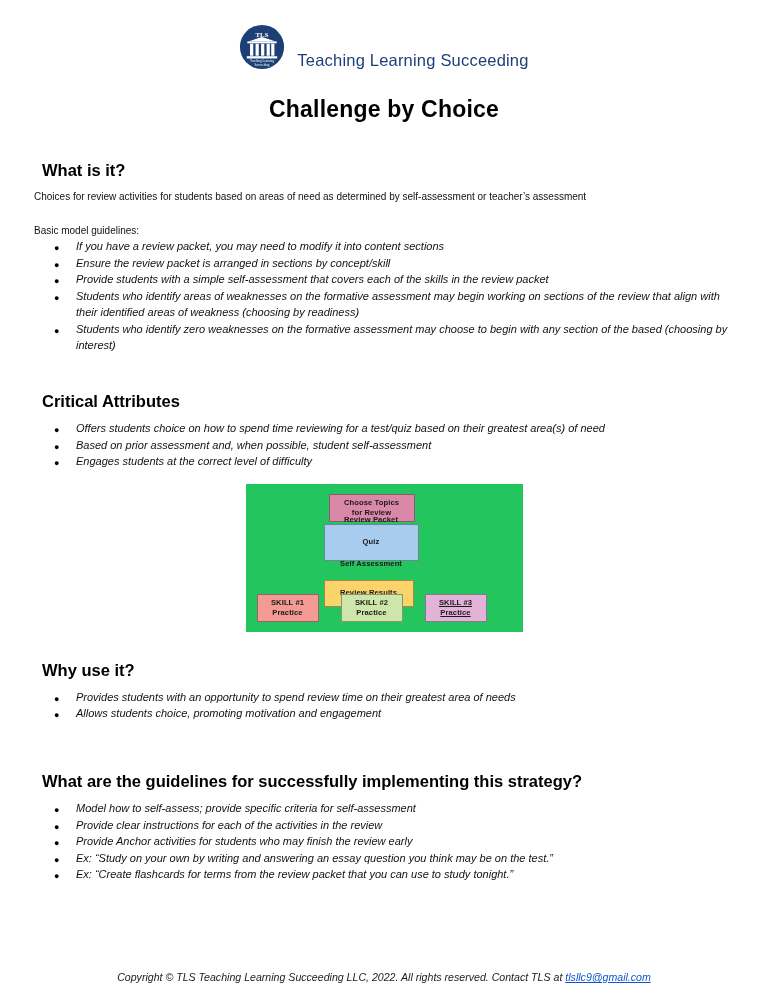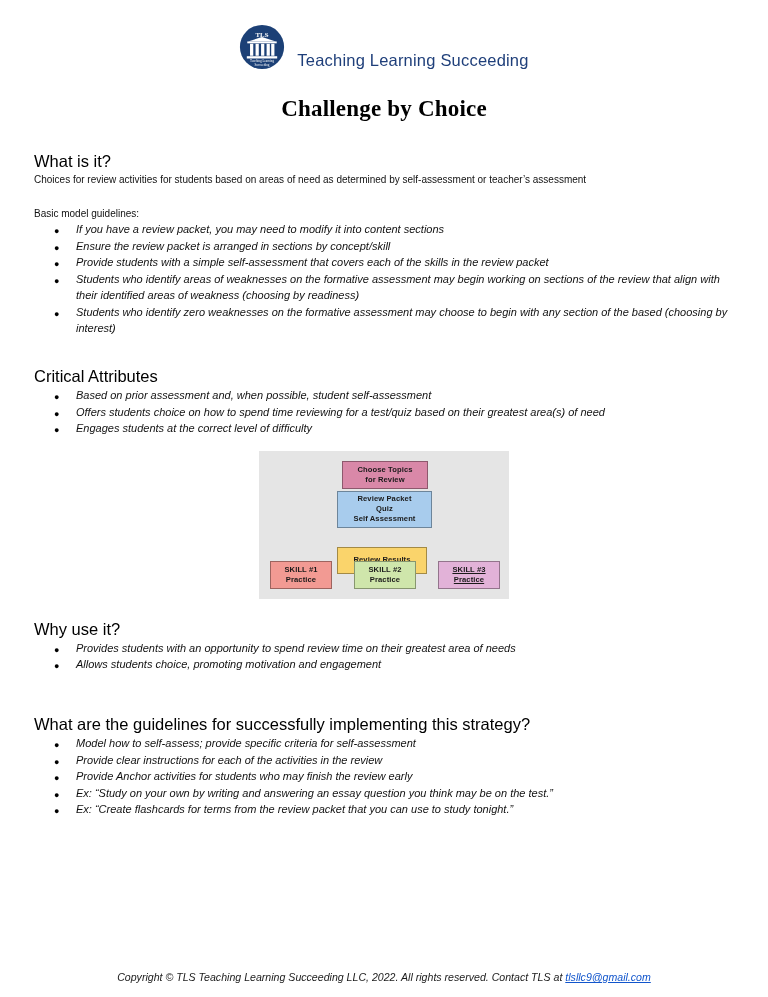--- a/index.html
+++ b/index.html
@@ -44,28 +44,27 @@
     white-space: nowrap;
   }
 
   
   .doc-title {
     text-align: center;
     font-size: 23px;
     font-weight: bold;
     margin: 26px 0 0 0;
     letter-spacing: 0.2px;
-    font-family: Liberation Serif, serif;
   }
 
   
   .section-heading {
     font-size: 16.5px;
-    font-weight: normal;
-    margin: 0;
+    font-weight: bold;
+    margin: 8px;
     padding: 0;
     line-height: 1.35;
   }
   .body-text {
     font-size: 10px;
     line-height: 1.5;
     margin: 0;
     color: #111;
     max-width: 690px;
   }
@@ -97,23 +96,23 @@
   .gap-lg { height: 28px; }
   .gap-xl { height: 40px; }
 
   
   .diagram-wrap {
     display: flex;
     justify-content: center;
     margin-top: 14px;
   }
   .diagram {
-    width: 250px;
+    width: 277px;
     height: 148px;
-    background: #e5e5e5;
+    background: #22c55e;
     position: relative;
     box-sizing: border-box;
   }
   .dbox {
     position: absolute;
     box-sizing: border-box;
     border: 1px solid rgba(0,0,0,0.35);
     font-size: 7.6px;
     font-weight: bold;
     line-height: 1.28;
@@ -127,20 +126,21 @@
   }
   .dbox span { display: block; }
 
   #box-choose-topics {
     left: 83px; top: 10px; width: 86px; height: 28px;
     background: #d988a8;
   }
   #box-review-packet {
     left: 78px; top: 40px; width: 95px; height: 37px;
     background: #a8cced;
+    gap: 12px;
   }
   #box-review-results {
     left: 78px; top: 96px; width: 90px; height: 27px;
     background: #fad46b;
   }
   #box-skill-1 {
     left: 11px; top: 110px; width: 62px; height: 28px;
     background: #f29a93;
   }
   #box-skill-2 {
@@ -210,22 +210,22 @@
     <li>Ensure the review packet is arranged in sections by concept/skill</li>
     <li>Provide students with a simple self-assessment that covers each of the skills in the review packet</li>
     <li>Students who identify areas of weaknesses on the formative assessment may begin working on sections of the review that align with their identified areas of weakness (choosing by readiness)</li>
     <li>Students who identify zero weaknesses on the formative assessment may choose to begin with any section of the based (choosing by interest)</li>
   </ul>
 
   <div class="gap-lg"></div>
 
   <h2 class="section-heading">Critical Attributes</h2>
   <ul class="bullets">
+    <li>Offers students choice on how to spend time reviewing for a test/quiz based on their greatest area(s) of need</li>
     <li>Based on prior assessment and, when possible, student self-assessment</li>
-    <li>Offers students choice on how to spend time reviewing for a test/quiz based on their greatest area(s) of need</li>
     <li>Engages students at the correct level of difficulty</li>
   </ul>
 
   <div class="diagram-wrap">
     <div class="diagram">
 
       <div class="dbox" id="box-choose-topics">
         <span>Choose Topics</span>
         <span>for Review</span>
       </div>

